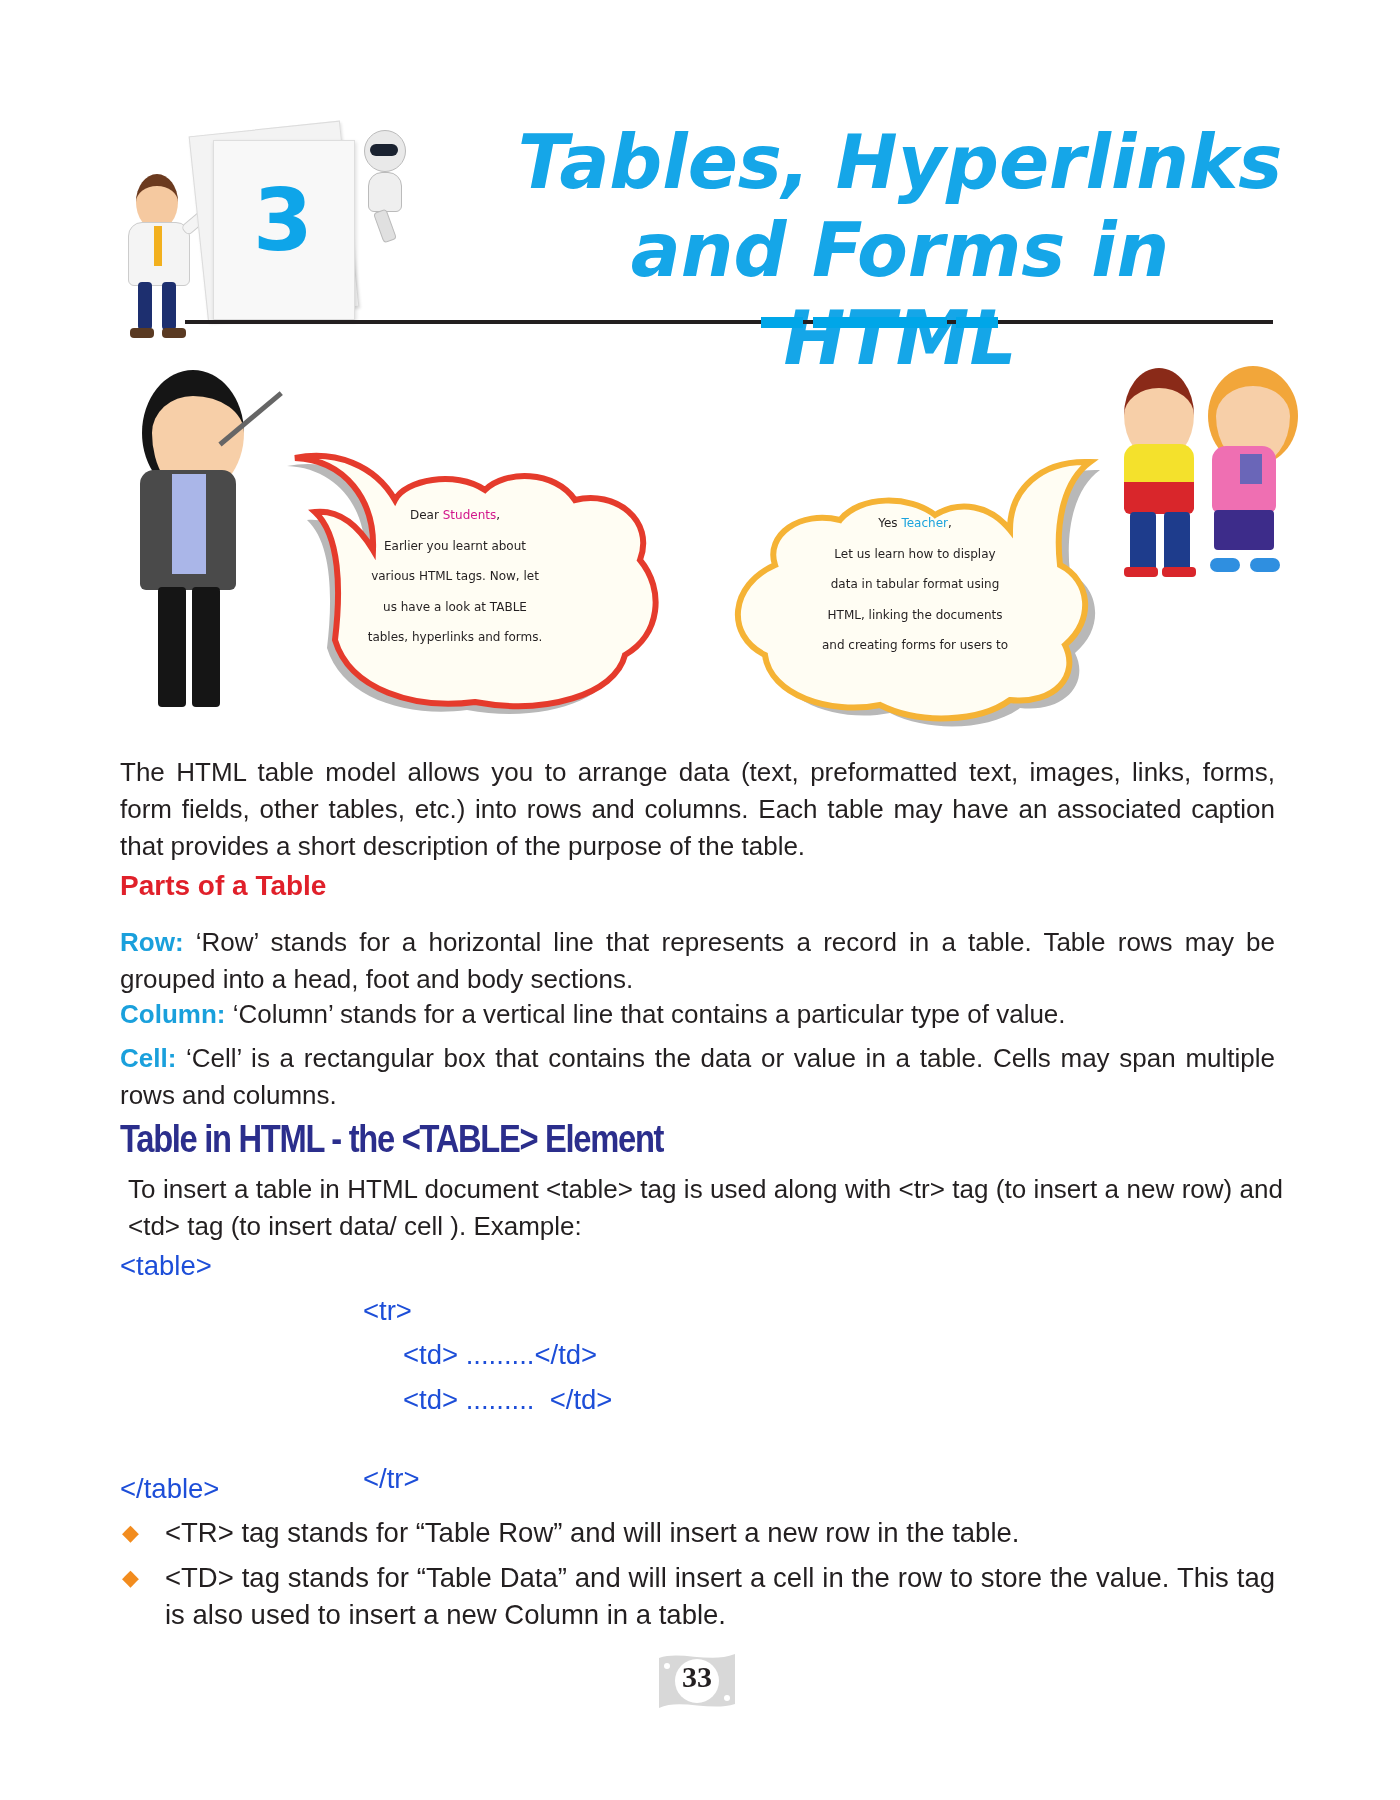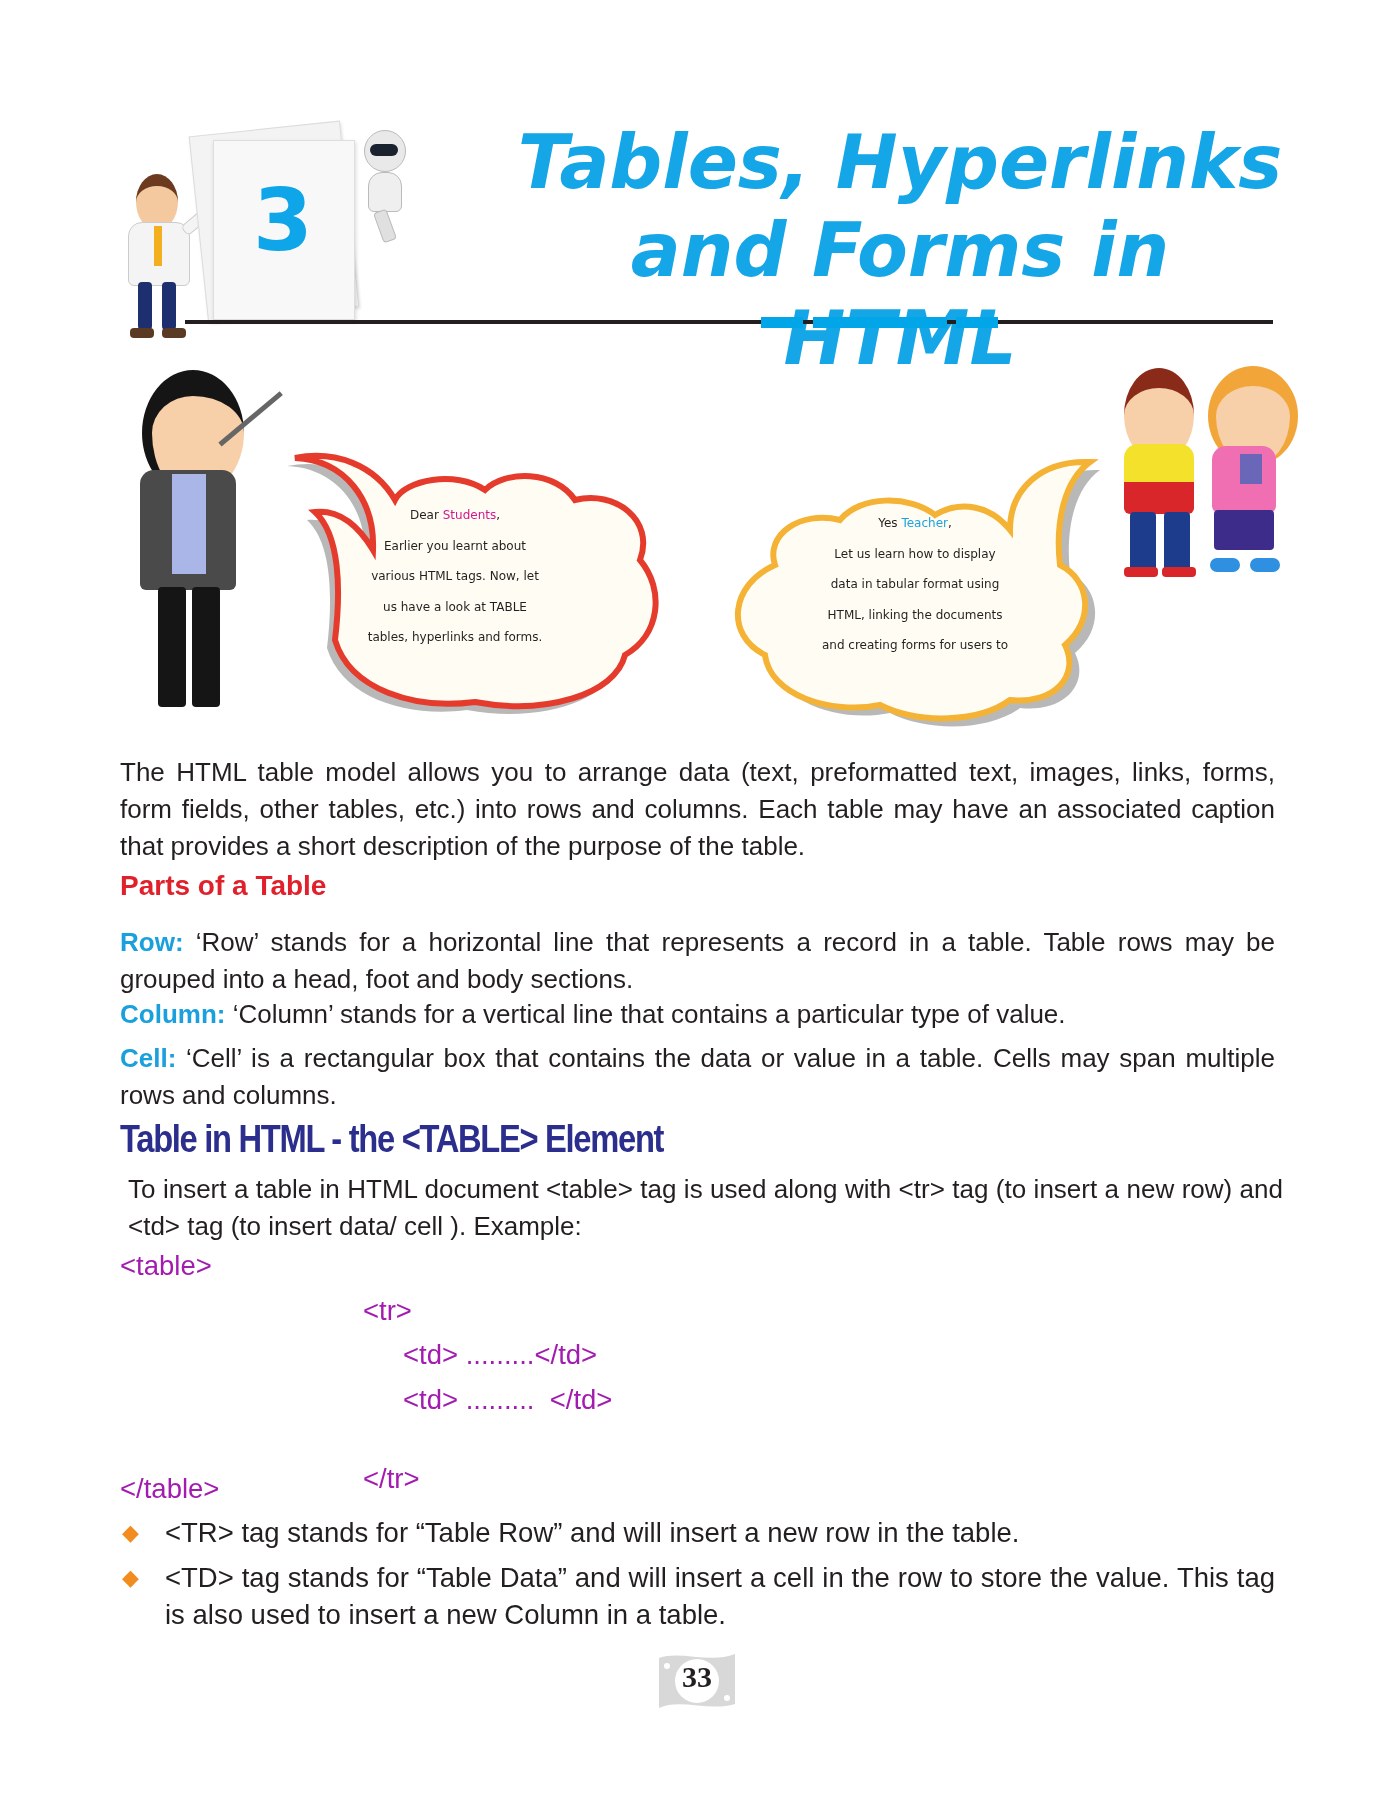--- a/index.html
+++ b/index.html
@@ -32,21 +32,21 @@
     .magenta { color: #d2168c; }
     .cyan { color: #1ca3dd; }
 
     
     .para { position: absolute; left: 120px; width: 1155px; font-size: 26px; line-height: 37px;
       text-align: justify; text-align-last: left; color: #231f20; font-family: "Liberation Sans", sans-serif; }
     .para .term { color: #1aa0dc; font-weight: bold; }
     .parts-heading { position: absolute; left: 120px; top: 870px; font-size: 28px; font-weight: bold; color: #e0202a; }
     .section-heading { position: absolute; left: 120px; top: 1118px; font-family: "Liberation Sans", sans-serif;
       font-weight: bold; font-size: 38px; color: #2b2e8c; letter-spacing: -1.5px; transform: scaleX(0.86); transform-origin: left; }
-    .code-line { position: absolute; font-size: 27.5px; line-height: 37px; color: #a21caf; white-space: pre; }
+    .code-line { position: absolute; font-size: 27.5px; line-height: 37px; color: #1d4ed8; white-space: pre; }
     .bullet { position: absolute; left: 120px; width: 1155px; font-size: 27.5px; line-height: 37px; }
     .bullet .diamond { position: absolute; left: 2px; top: 0; color: #f28c1e; font-size: 22px; }
     .bullet .btext { display: block; margin-left: 45px; text-align: justify; text-align-last: left; }
 
     .page-badge { left: 655px; top: 1650px; width: 84px; height: 62px; }
     .page-number { left: 655px; top: 1660px; width: 84px; text-align: center; font-family: "Liberation Serif", serif;
       font-weight: bold; font-size: 30px; color: #231f20; }
   </style>
 </head>
 <body>

